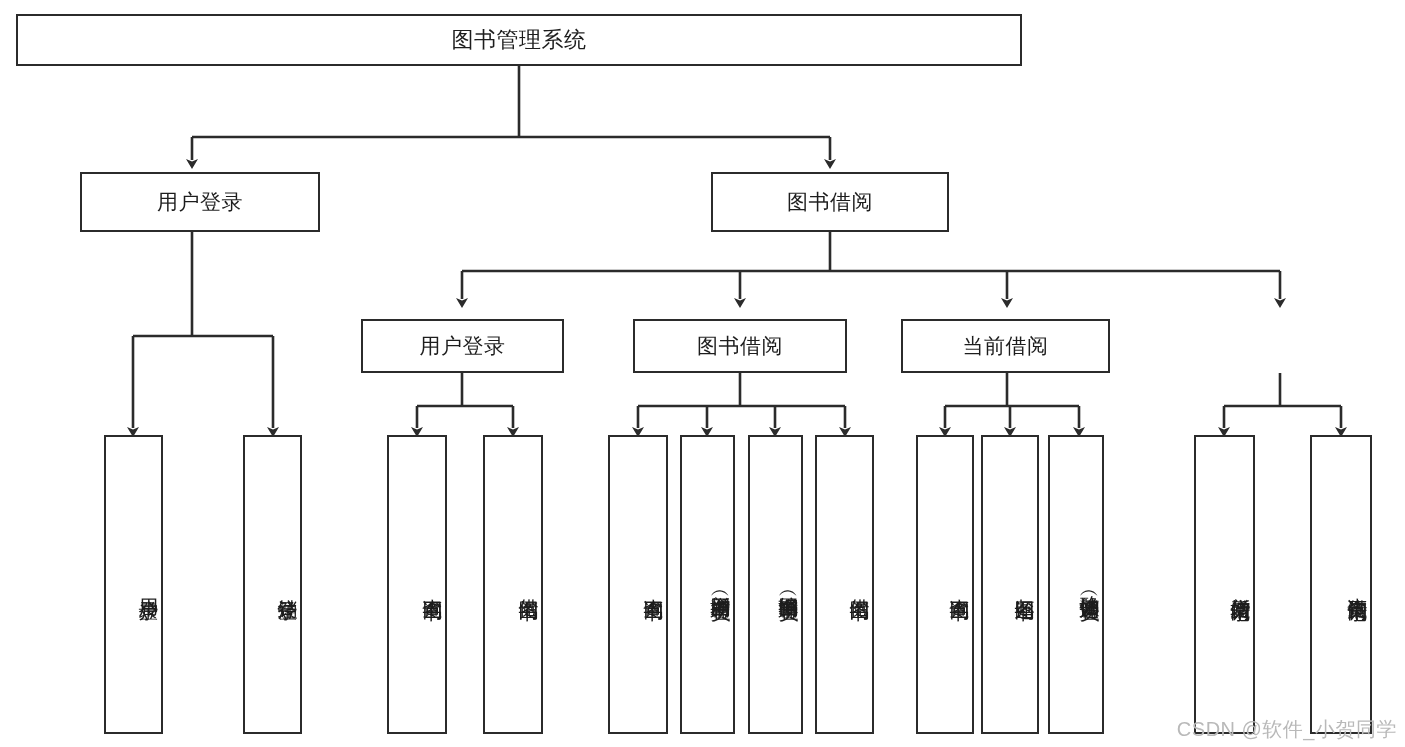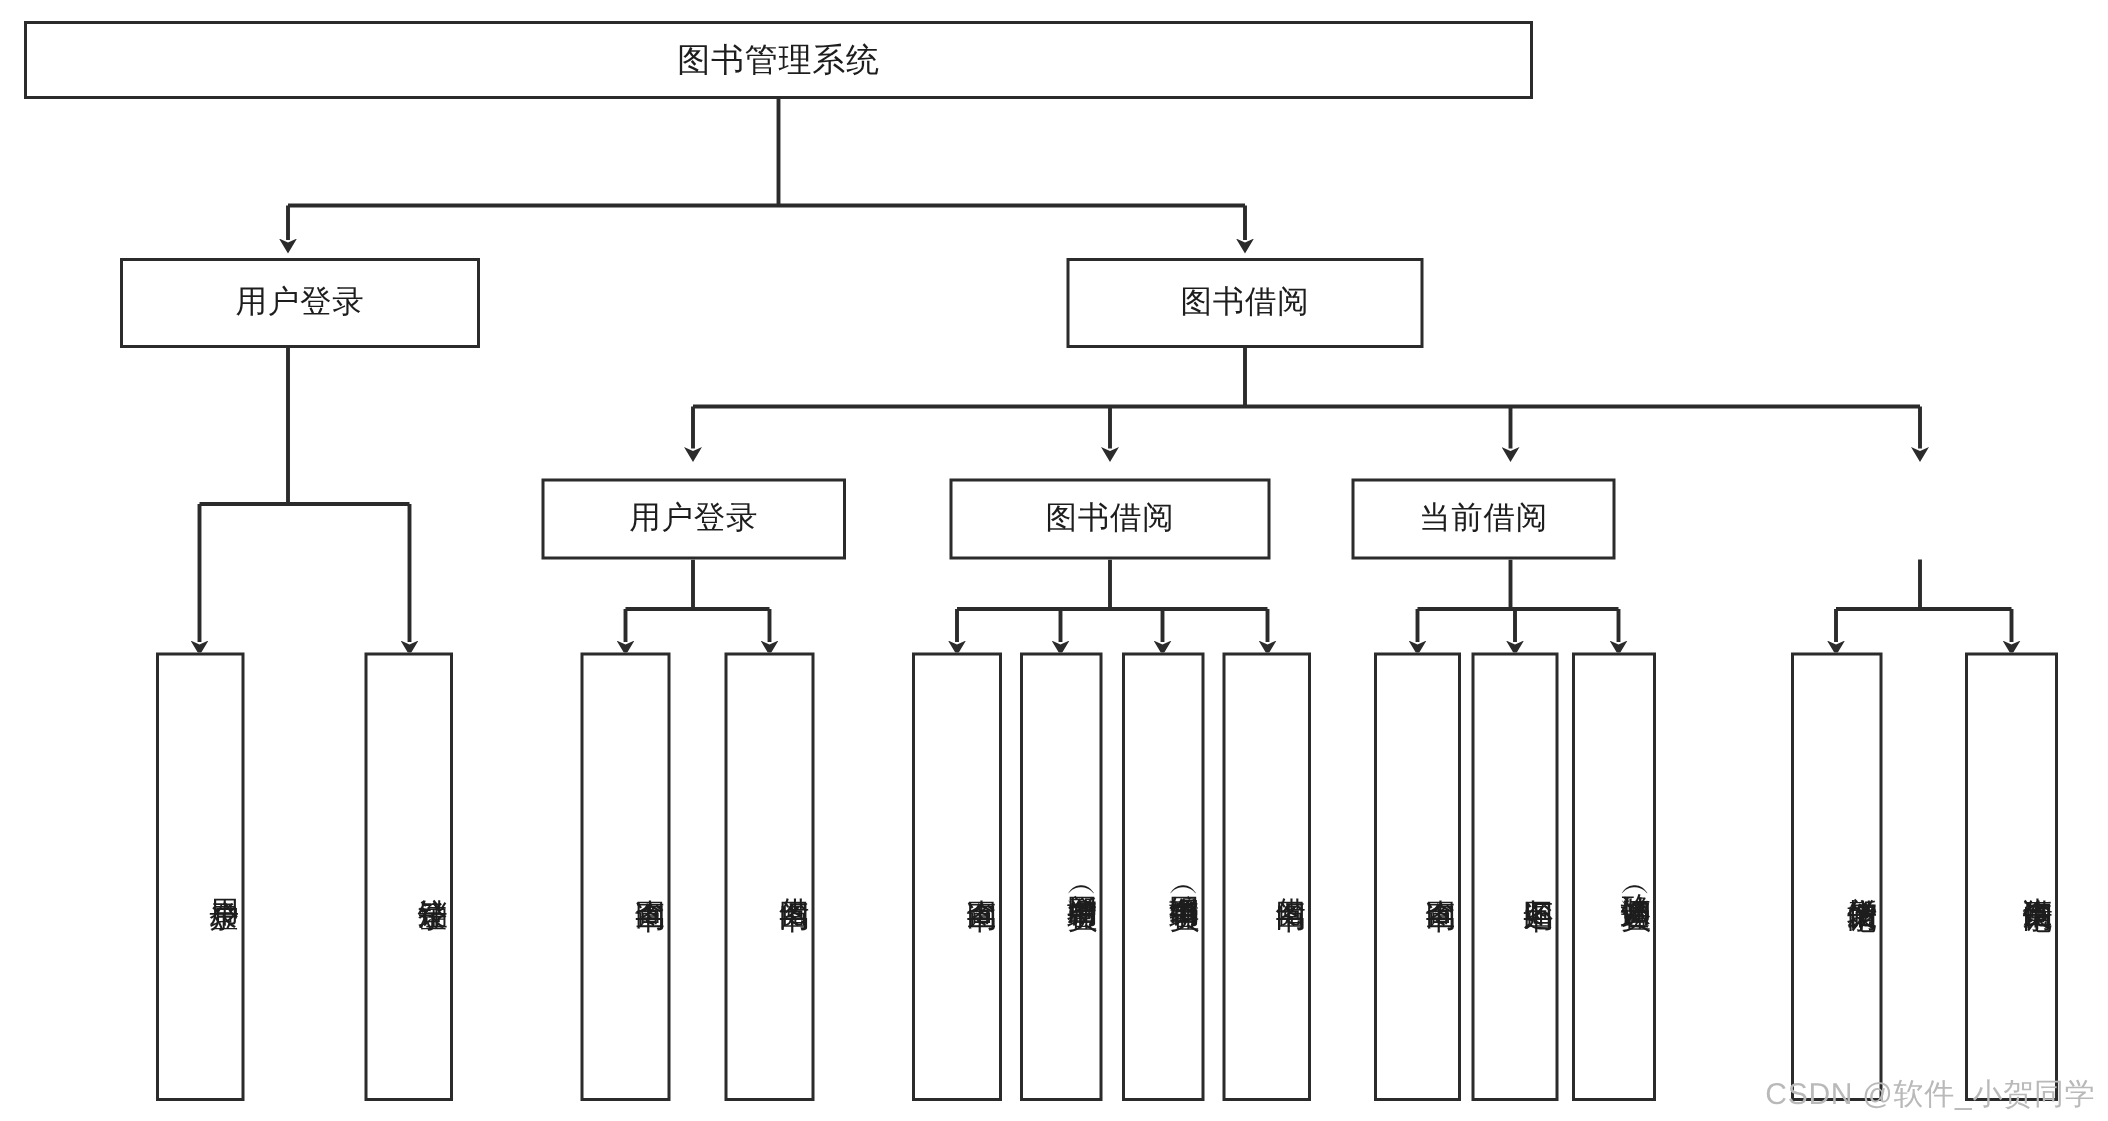--- a/index.html
+++ b/index.html
@@ -127,21 +127,21 @@
     </g>
   </svg>
 
   <div class="node node-h node-root" style="left:16px; top:14px; width:1006px; height:52px;">图书管理系统</div>
 
   <div class="node node-h" style="left:80px; top:172px; width:240px; height:60px;">用户登录</div>
   <div class="node node-h" style="left:711px; top:172px; width:238px; height:60px;">图书借阅</div>
 
   <div class="node node-h" style="left:361px; top:319px; width:203px; height:54px;">用户登录</div>
   <div class="node node-h" style="left:633px; top:319px; width:214px; height:54px;text-align:center;">图书借阅</div>
-  <div class="node node-h" style="left:901px; top:319px; width:176px; height:54px;">当前借阅</div>
+  <div class="node node-h" style="left:901px; top:319px; width:209px; height:54px;">当前借阅</div>
 
   <div class="node node-v" style="left:104px; top:435px; width:59px; height:299px;">
     <span class="vtext">用户登录</span>
   </div>
   <div class="node node-v" style="left:243px; top:435px; width:59px; height:299px;">
     <span class="vtext">注销登录</span>
   </div>
 
   <div class="node node-v" style="left:387px; top:435px; width:60px; height:299px;">
     <span class="vtext">查询图书</span>

